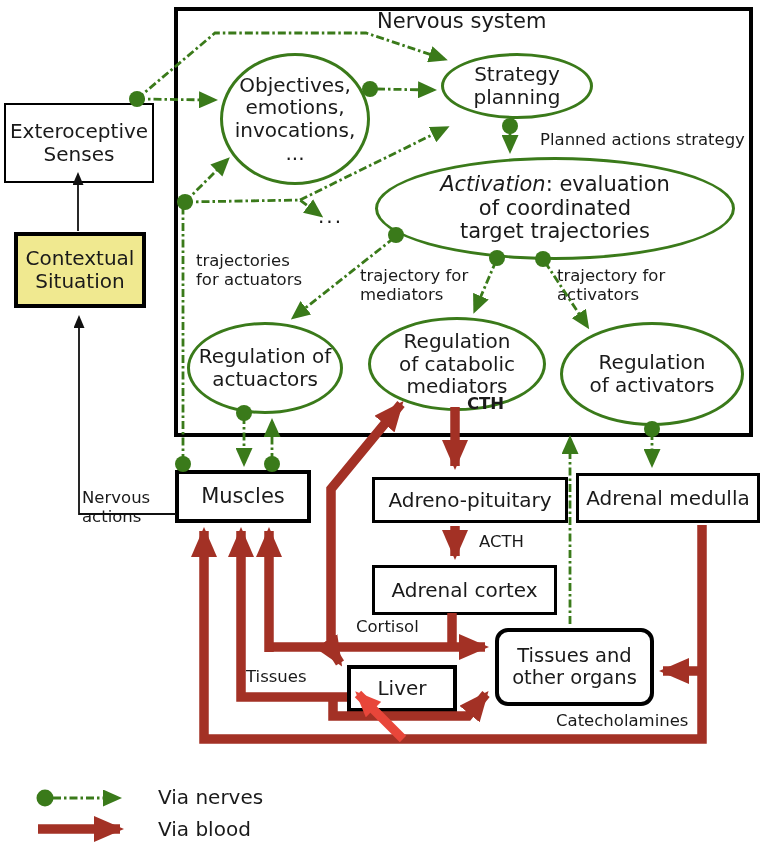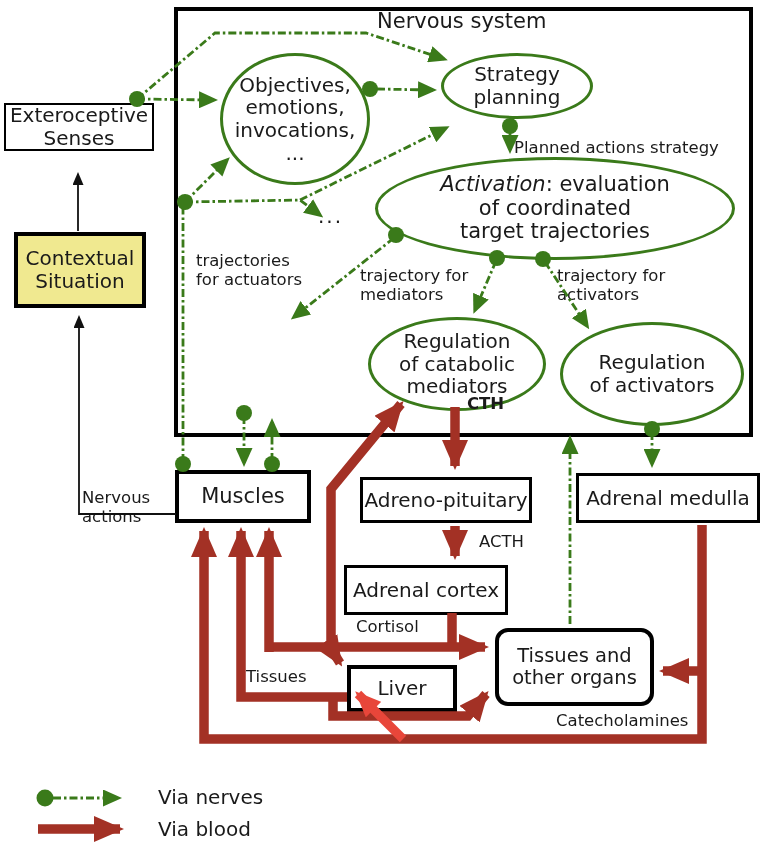--- a/index.html
+++ b/index.html
@@ -36,58 +36,61 @@
 
   <div class="ellipse" style="left:375px;top:157px;width:360px;height:103px;font-size:21px;">
        <span><span class="it">Activation</span><span>: evaluation
 of coordinated
 target trajectories</span></span></div>
 
   <div class="ellipse" style="left:441px;top:53px;width:152px;height:66px;">
        <span>Strategy
 planning</span></div>
 
+  <div class="ellipse" style="left:187px;top:322px;width:156px;height:92px;">
+       <span>Regulation of
+actuactors</span></div>
 
   <div class="ellipse" style="left:368px;top:317px;width:178px;height:94px;">
        <span>Regulation
 of catabolic
 mediators</span></div>
 
   <div class="ellipse" style="left:560px;top:322px;width:184px;height:104px;">
        <span>Regulation
 of activators</span></div>
 
-  <div class="box thin" style="left:4px;top:103px;width:150px;height:48px;">
+  <div class="box thin" style="left:4px;top:103px;width:150px;height:80px;">
        <span>Exteroceptive
 Senses</span></div>
 
   <div class="box thick" style="left:14px;top:232px;width:132px;height:76px;background:#f0e990;">
        <span>Contextual
 Situation</span></div>
 
   <div class="box thick" style="left:175px;top:470px;width:136px;height:53px;font-size:21px;">
        <span>Muscles</span></div>
 
-  <div class="box" style="left:360px;top:477px;width:172px;height:46px;">
+  <div class="box" style="left:372px;top:477px;width:196px;height:46px;">
        <span>Adreno-pituitary</span></div>
 
   <div class="box" style="left:576px;top:473px;width:184px;height:50px;">
        <span>Adrenal medulla</span></div>
 
-  <div class="box" style="left:344px;top:565px;width:164px;height:50px;">
+  <div class="box" style="left:372px;top:565px;width:185px;height:50px;">
        <span>Adrenal cortex</span></div>
 
   <div class="box thick" style="left:347px;top:665px;width:110px;height:47px;">
        <span>Liver</span></div>
 
   <div class="box thick" style="left:495px;top:628px;width:159px;height:78px;font-size:19.5px;border-radius:13px;">
        <span>Tissues and
 other organs</span></div>
 
-  <div class="lbl" style="left:514px;top:130px;margin-top:8px;">Planned actions strategy</div>
+  <div class="lbl" style="left:540px;top:130px;">Planned actions strategy</div>
   <div class="lbl center" style="left:196px;top:251px;width:120px;">trajectories
 for actuators</div>
   <div class="lbl center" style="left:360px;top:266px;width:120px;">trajectory for
 mediators</div>
   <div class="lbl center" style="left:557px;top:266px;width:140px;">trajectory for
 activators</div>
   <div class="lbl" style="left:318px;top:205px;font-size:20px;letter-spacing:2px;">...</div>
   <div class="lbl" style="left:467px;top:394px;font-weight:bold;">CTH</div>
   <div class="lbl" style="left:479px;top:532px;">ACTH</div>
   <div class="lbl" style="left:356px;top:617px;">Cortisol</div>

